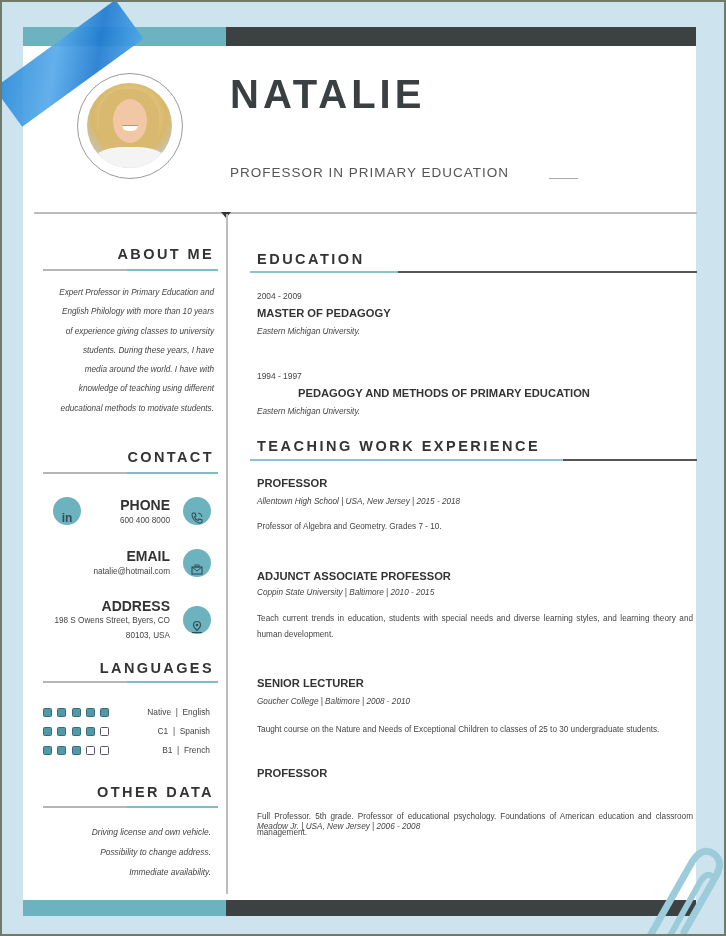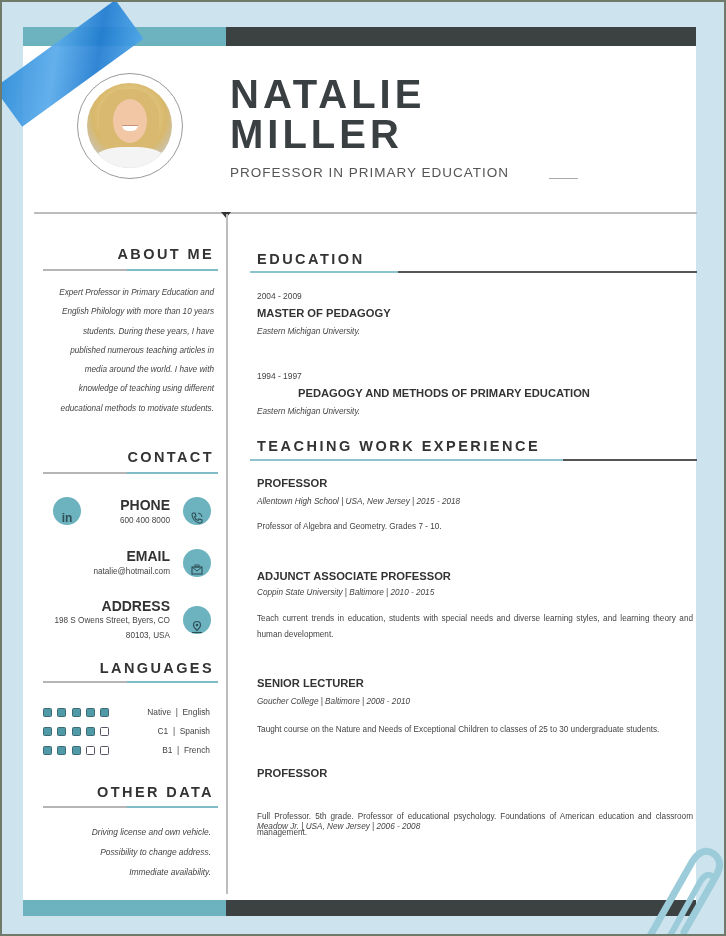--- a/index.html
+++ b/index.html
@@ -123,36 +123,35 @@
 <div class="photo-ring">
   <div class="photo">
     <div class="hair"></div>
     <div class="face"></div>
     <div class="smile"></div>
     <div class="shirt"></div>
   </div>
 </div>
 <div class="name">
   <div>NATALIE</div>
-  <div>MILLER</div>
 </div>
 <div class="subtitle">PROFESSOR IN PRIMARY EDUCATION</div>
 <div class="subtitle-dash"></div>
 
 <div class="h-divider"></div>
 <div class="divider-arrow"></div>
 <div class="v-divider"></div>
 
 <div class="lh" style="top:246px;">ABOUT ME</div>
 <div class="lrule" style="top:269px;"></div>
 <div class="about">
   <div>Expert Professor in Primary Education and</div>
   <div>English Philology with more than 10 years</div>
+  <div>of experience giving classes to university</div>
   <div>students. During these years, I have</div>
-  <div>published numerous teaching articles in</div>
   <div>media around the world. I have with</div>
   <div>knowledge of teaching using different</div>
   <div>educational methods to motivate students.</div>
 </div>
 
 <div class="lh" style="top:449px;">CONTACT</div>
 <div class="lrule" style="top:472px;"></div>
 
 <div class="icirc" style="left:53px; top:497px;">
   <span style="font-size:12px; font-weight:bold; color:#2e4f57;">in</span>

